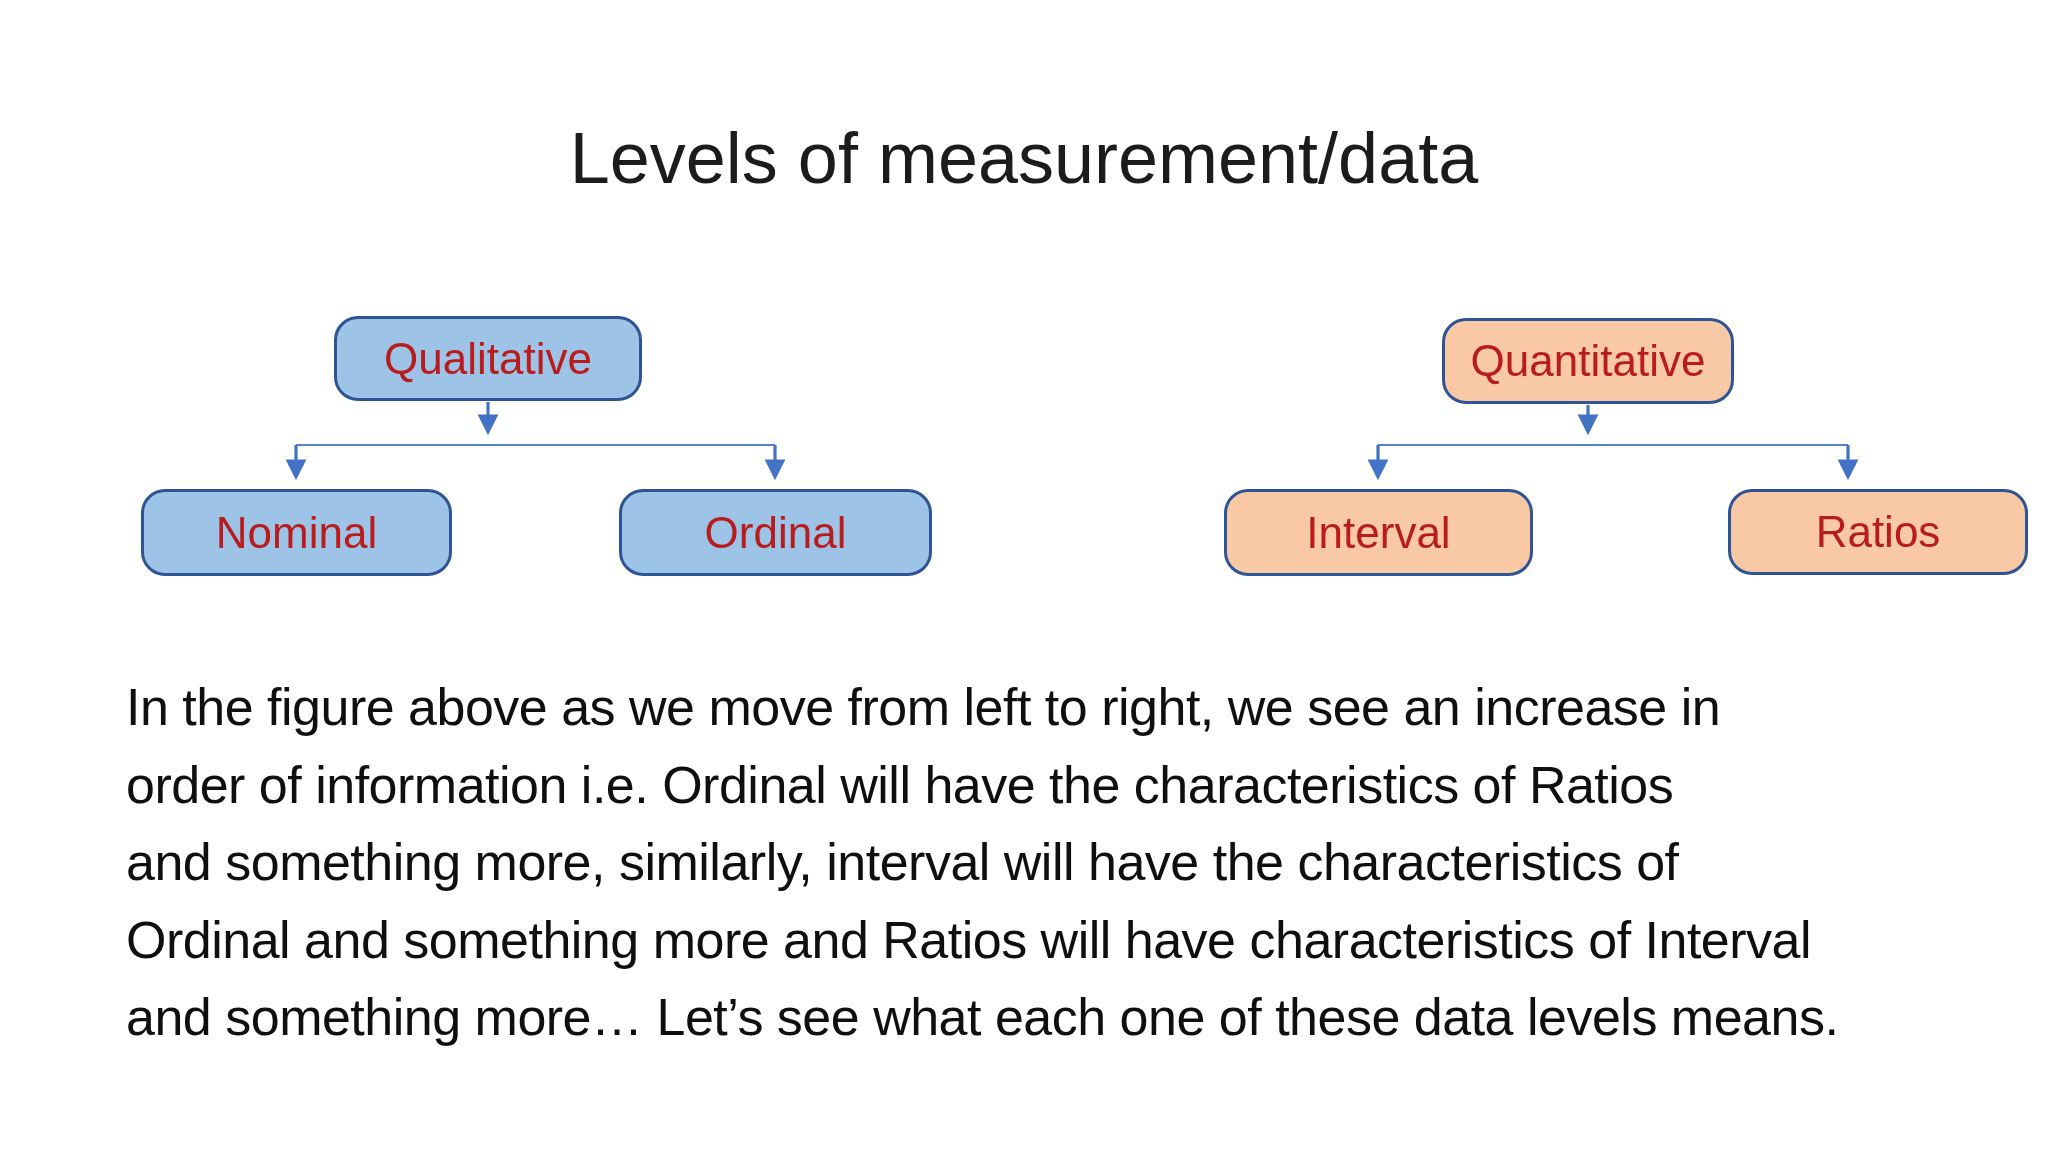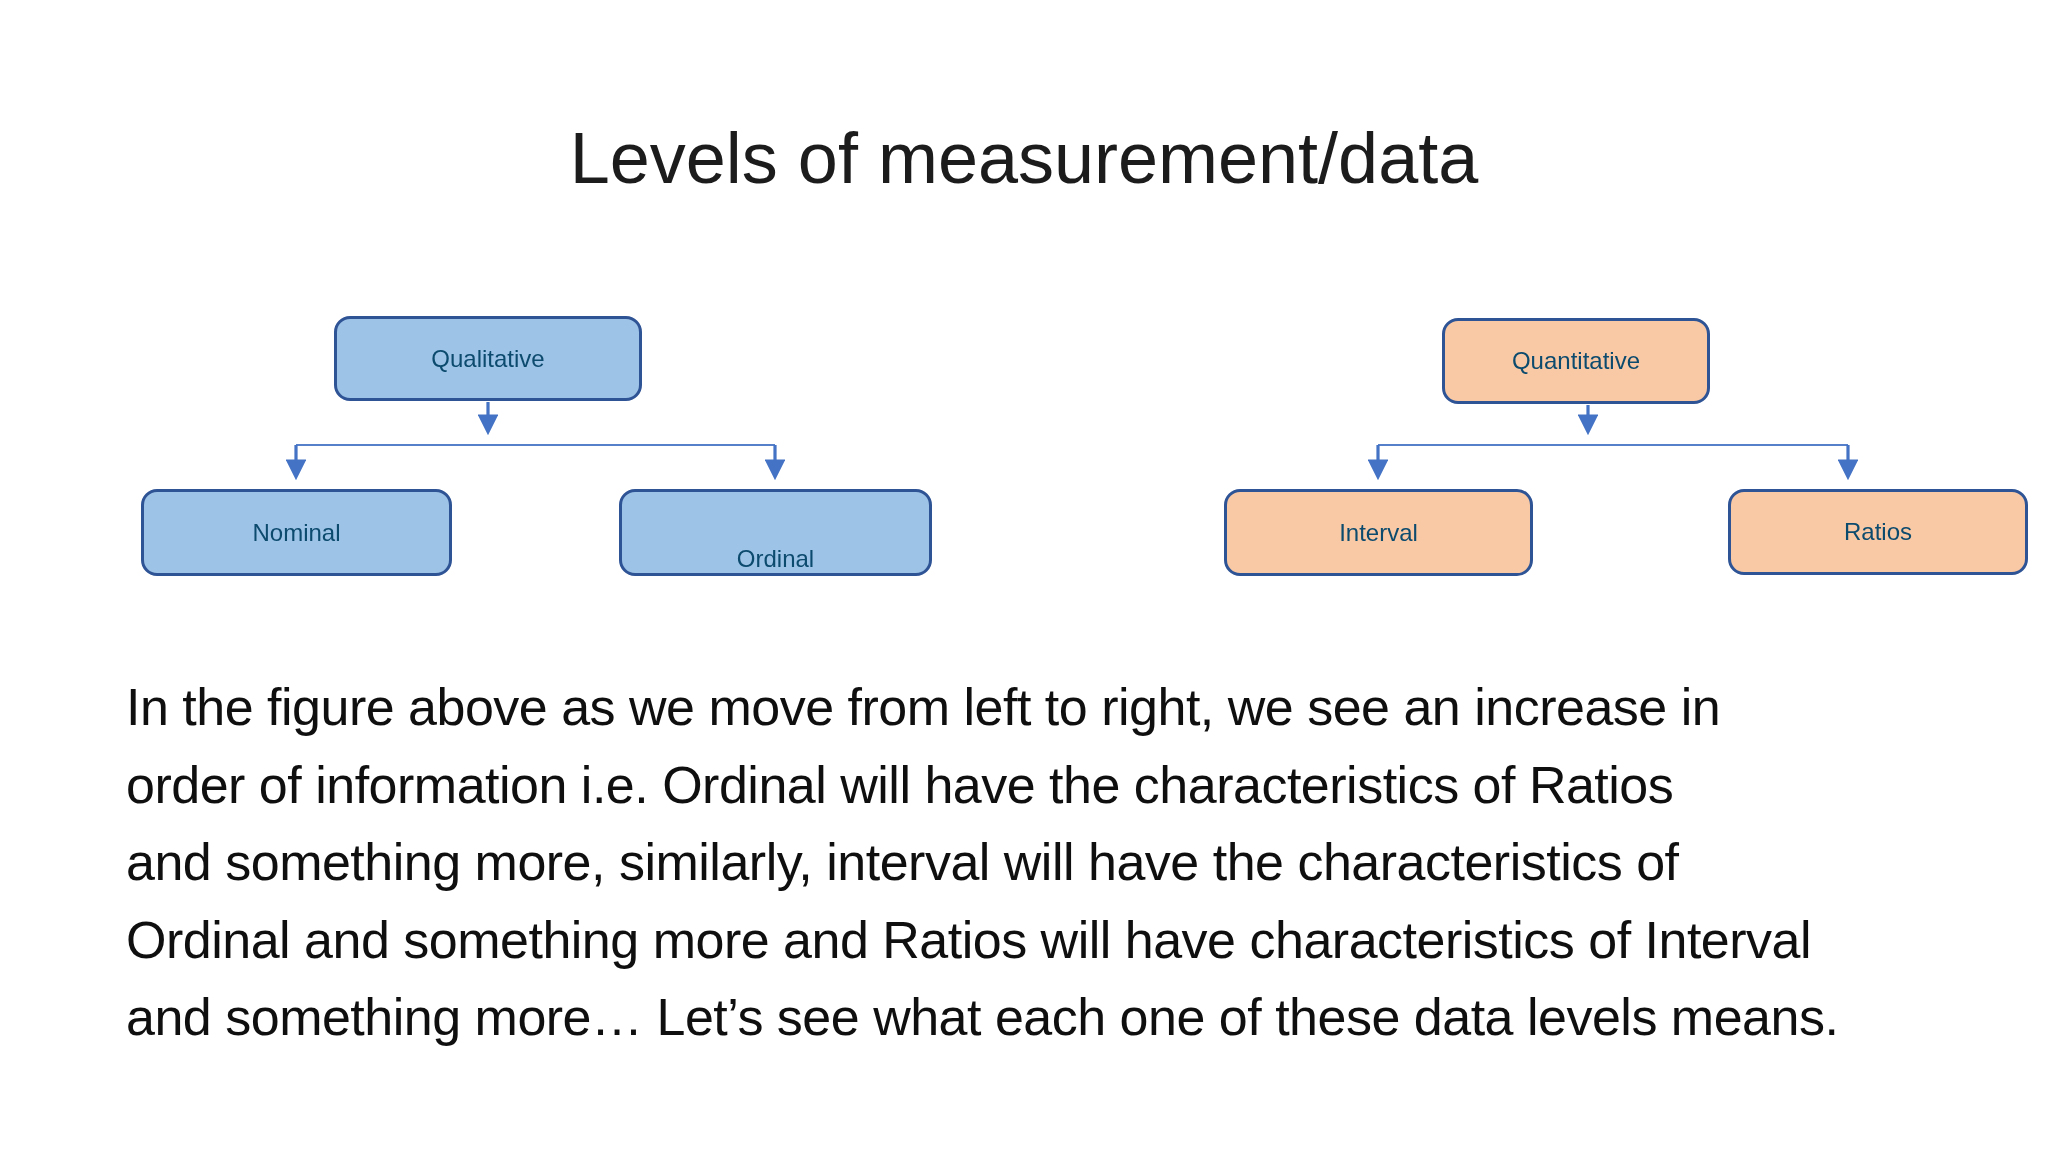--- a/index.html
+++ b/index.html
@@ -25,34 +25,34 @@
     font-size: 72px;
     font-weight: 300;
     letter-spacing: 0px;
     color: var(--title-text, #1c1c1c);
     line-height: 1.0;
   }
   .node {
     position: absolute;
     box-sizing: border-box;
     border: 3px solid var(--node-border, #2f5496);
-    border-radius: 16px;
+    border-radius: 24px;
     display: flex;
     align-items: center;
     justify-content: center;
-    font-size: 24px;
-    color: #0c4a6e;
+    font-size: 44px;
+    color: #b91c1c;
   }
   .node-blue   { background: var(--qualitative-fill, #9dc3e6); }
   .node-orange { background: var(--quantitative-fill, #f8c9a4); }
 
   #node-qualitative  { left: 334px;  top: 316px; width: 308px; height: 85px; }
   #node-nominal      { left: 141px;  top: 489px; width: 311px; height: 87px; }
-  #node-ordinal      { left: 619px;  top: 489px; width: 313px; height: 87px; align-items: flex-end; }
-  #node-quantitative { left: 1442px; top: 318px; width: 268px; height: 86px; }
+  #node-ordinal      { left: 619px;  top: 489px; width: 313px; height: 87px; }
+  #node-quantitative { left: 1442px; top: 318px; width: 292px; height: 86px; }
   #node-interval     { left: 1224px; top: 489px; width: 309px; height: 87px; text-align: right; }
   #node-ratios       { left: 1700px; top: 489px; width: 300px; height: 86px; margin-left: 28px; }
 
   .connector-layer {
     position: absolute;
     left: 0; top: 0;
     width: 2048px;
     height: 1152px;
     pointer-events: none;
   }

